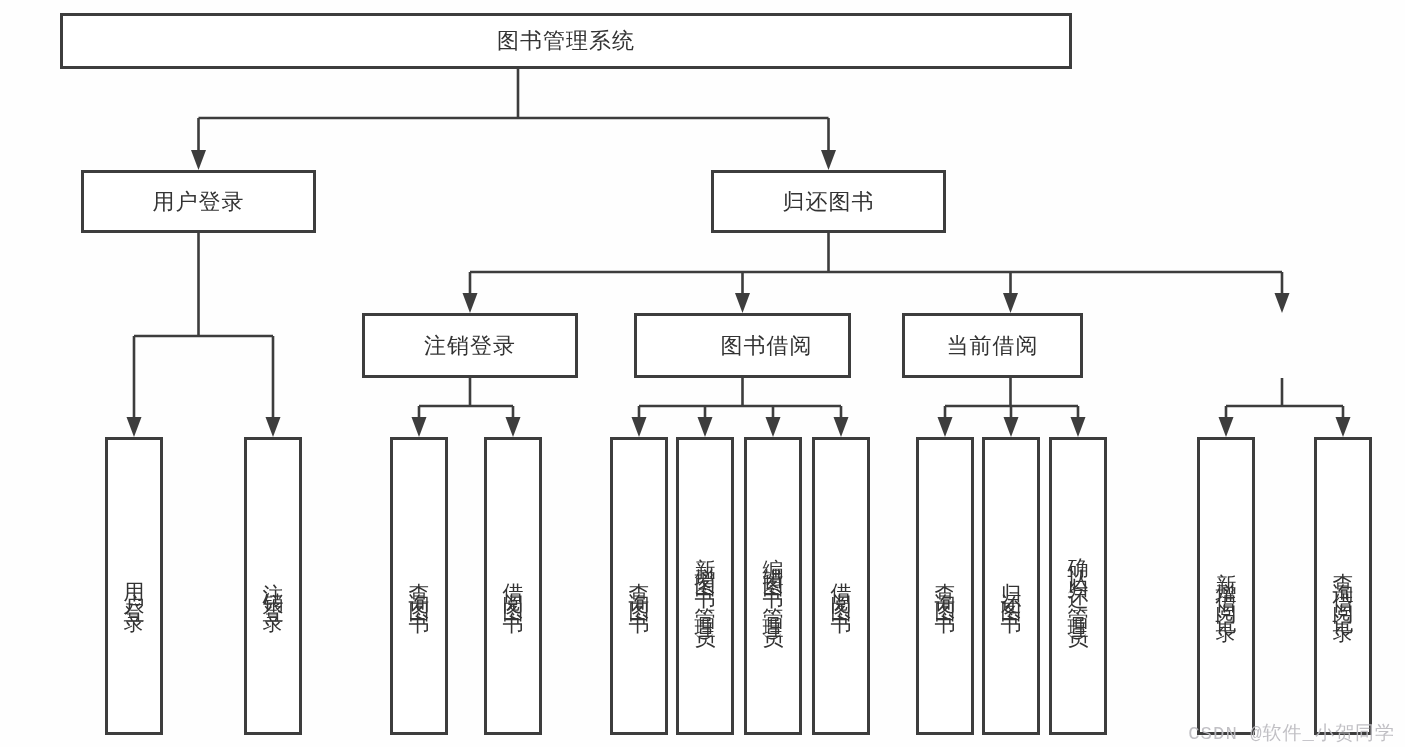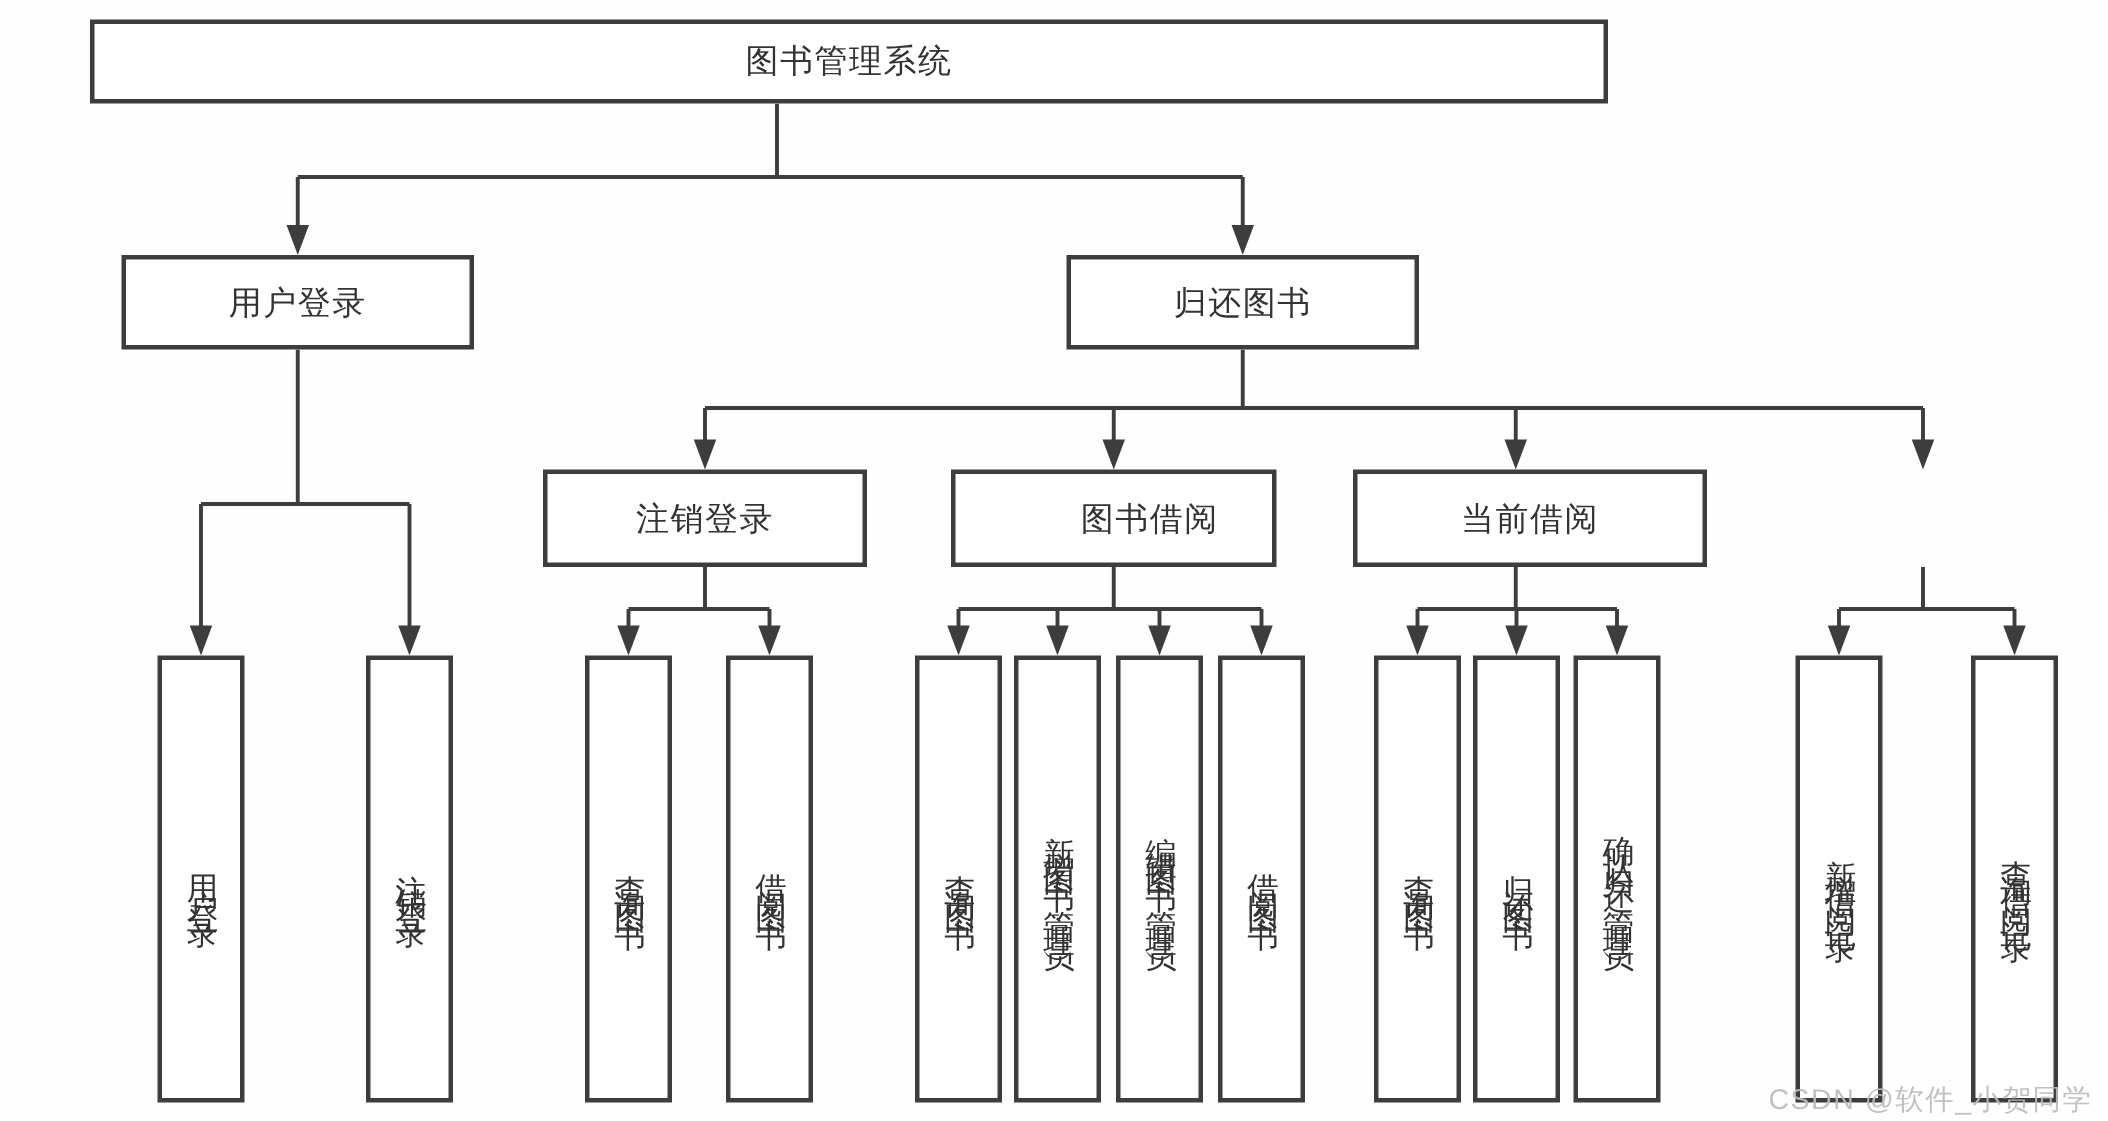--- a/index.html
+++ b/index.html
@@ -15,20 +15,21 @@
   .node.leaf span{
     writing-mode:vertical-rl;text-orientation:mixed;
     font-size:21px;letter-spacing:10px;line-height:1.05;font-weight:500;
     white-space:nowrap;
   }
   #connector-layer{position:absolute;left:0;top:0;z-index:1;}
   #watermark{
     position:absolute;right:10px;top:720px;z-index:3;
     font-size:19px;letter-spacing:1px;color:#bcbbc0;opacity:0.92;
     font-weight:500;
+    font-family:Liberation Mono, monospace;
   }
 </style>
 </head>
 <body>
 
 <div id="stage">
 
   <svg id="connector-layer" width="1405" height="747" viewBox="0 0 1405 747">
       <path d="M 518 69 V 118 M 198.5 118 H 828.5 M 198.5 118 V 159 M 828.5 118 V 159" fill="none" stroke="#3d3d3d" stroke-width="2.6"></path>
       <polygon points="191,150 206,150 198.5,170" fill="#3d3d3d"></polygon>
@@ -68,21 +69,21 @@
   <div class="node h" style="left:711px;top:170px;width:235px;height:63px;">
     <span>归还图书</span>
   </div>
 
   <div class="node h" style="left:362px;top:313px;width:216px;height:65px;">
     <span>注销登录</span>
   </div>
   <div class="node h" style="left:634px;top:313px;width:217px;height:65px;padding-left:48px;">
     <span>图书借阅</span>
   </div>
-  <div class="node h" style="left:902px;top:313px;width:236px;height:65px;">
+  <div class="node h" style="left:902px;top:313px;width:181px;height:65px;">
     <span>当前借阅</span>
   </div>
 
   <div class="node leaf" style="left:105px;top:437px;width:58px;height:298px;">
     <span>用户登录</span>
   </div>
   <div class="node leaf" style="left:244px;top:437px;width:58px;height:298px;">
     <span>注销登录</span>
   </div>
   <div class="node leaf" style="left:390px;top:437px;width:58px;height:298px;">

